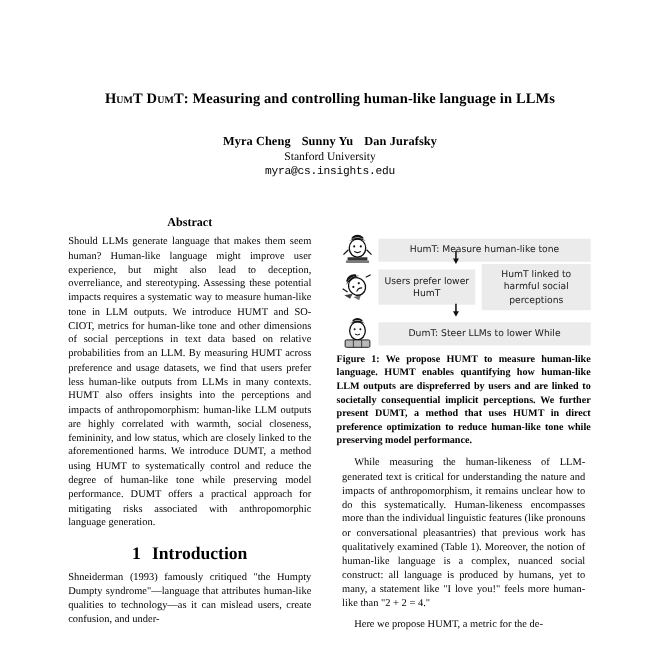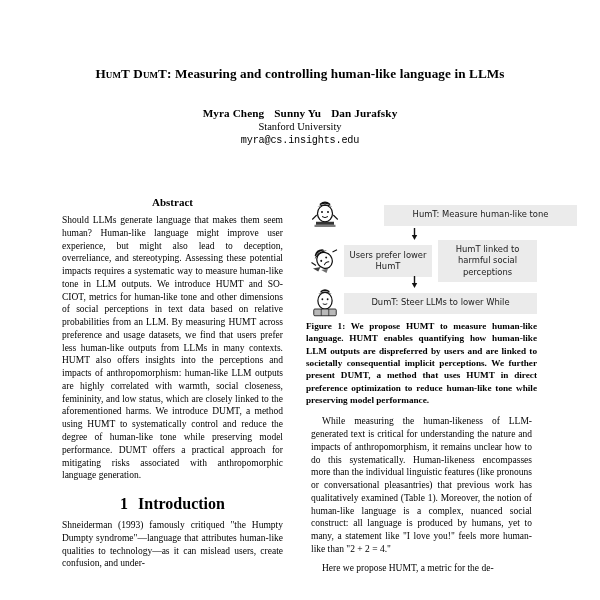--- a/index.html
+++ b/index.html
@@ -24,21 +24,21 @@
   
   .title-block {
     padding: 66px 40px 0 40px;
     text-align: center;
   }
   .paper-title {
     font-size: 13.2px;
     font-weight: bold;
     line-height: 1.25;
     letter-spacing: 0.1px;
-    margin: 0;
+    margin: 16px;
   }
   .sc {
     font-variant: small-caps;
   }
   .authors {
     margin-top: 24px;
     font-size: 11.2px;
     font-weight: bold;
     letter-spacing: 0.1px;
   }
@@ -115,21 +115,21 @@
     font-family: "DejaVu Sans", "Liberation Sans", sans-serif;
     font-size: 8.4px;
     line-height: 1.32;
     text-align: center;
     display: flex;
     align-items: center;
     justify-content: center;
     box-sizing: border-box;
     padding: 3px 4px;
   }
-  #fig-row-1 { top: 0; left: 4px; gap: 40px; }
+  #fig-row-1 { top: 12px; left: 4px; }
   #fig-row-1 .fig-box { width: 193px; height: 21px; }
   #fig-row-2 { top: 40px; left: 4px; align-items: flex-start; }
   #fig-row-2 .fig-icon { margin-top: 6px; }
   #box-users { width: 88px; height: 32px; margin-top: 5px; }
   #box-harmful { width: 99px; height: 42px; margin-left: 6px; }
   #fig-row-3 { top: 88px; left: 4px; }
   #fig-row-3 .fig-box { width: 193px; height: 21px; }
   .arrow {
     position: absolute;
     left: 104px;

